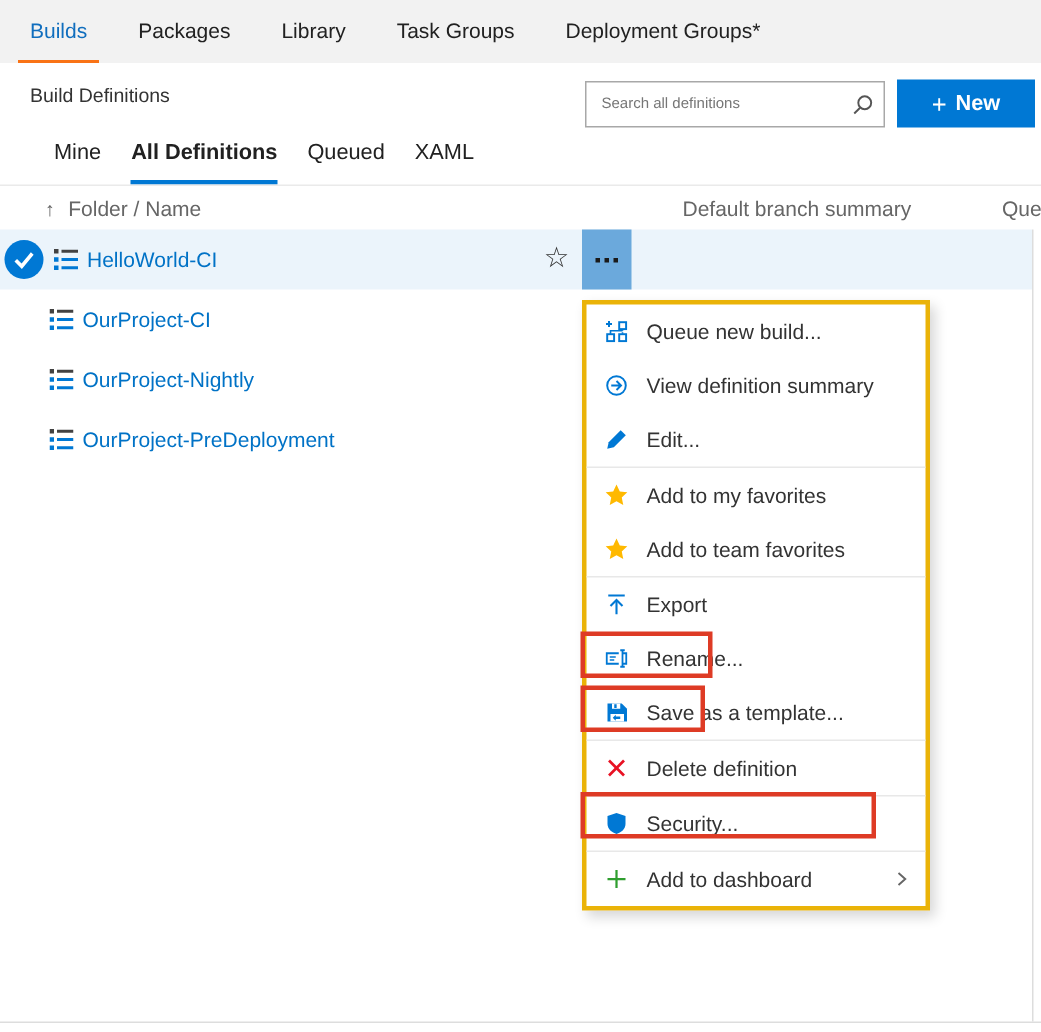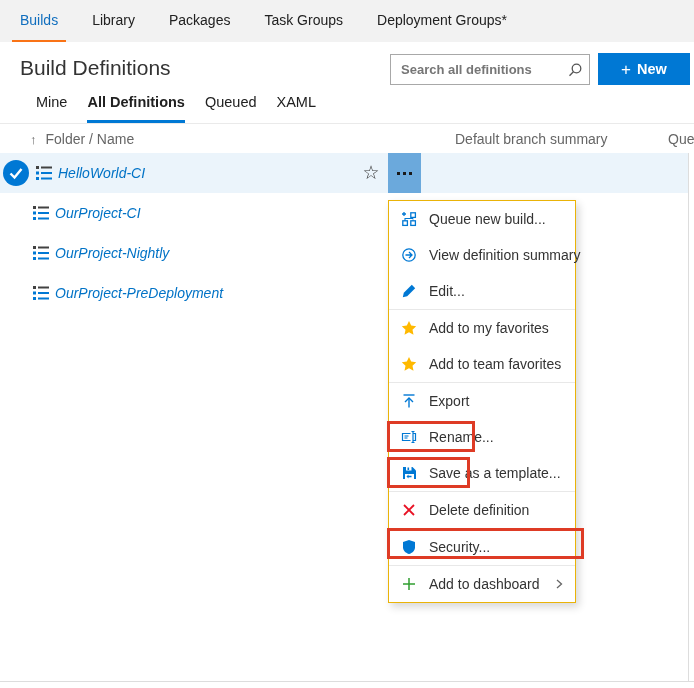--- a/index.html
+++ b/index.html
@@ -15,30 +15,30 @@
     background:#f2f2f2; display:flex; align-items:stretch; padding-left:12px;
   }
   .hub-item {
     font-size:14px; color:#212121; padding:0 8px; margin-right:18px;
     line-height:40px; height:42px; cursor:pointer; white-space:nowrap;
   }
   .hub-item.active { color:#106ebe; border-bottom:2px solid #f97316; }
 
   
   .page-title {
-    position:absolute; left:20px; top:56px; font-size:21px;
+    position:absolute; left:20px; top:56px; font-size:13px;
     font-weight:400; color:#333;
   }
   .search-box {
     position:absolute; left:390px; top:54px; width:200px; height:31px;
     border:1px solid #a8a8a8; background:#fff; display:flex; align-items:center;
   }
   .search-box input {
     flex:1; border:none; outline:none; font-family:inherit;
-    font-size:13px; color:#1d4ed8; padding-left:10px; min-width:0; background:transparent;font-weight:bold;
+    font-size:10px; color:#1d4ed8; padding-left:10px; min-width:0; background:transparent;
   }
   .search-box input::placeholder { color:#767676; opacity:1; }
   .search-glyph { width:28px; display:flex; justify-content:center; align-items:center; }
   .new-btn {
     position:absolute; left:598px; top:53px; width:92px; height:32px;
     background:#0078d4; color:#fff; border:none; font-family:inherit;
     font-size:14.5px; font-weight:600; cursor:pointer;
     display:flex; align-items:center; justify-content:center; gap:6px;
   }
   .new-btn .plus { font-weight:400; font-size:17px; line-height:1; }
@@ -67,38 +67,38 @@
   .def-row.selected { background:#ebf4fb; }
   .check-circle {
     position:absolute; left:3px; top:7px; width:26px; height:26px;
     border-radius:50%; background:#0078d4; display:flex; align-items:center;
     justify-content:center; cursor:pointer;
   }
   .def-icon { position:absolute; left:33px; top:12px; width:16px; height:16px; }
   .def-row.selected .def-icon { left:36px; }
   .def-name {
     position:absolute; left:55px; top:0; line-height:40px;
-    font-size:14px; color:#0072c6; cursor:pointer;font-style:italic;
+    font-size:14px; color:#0072c6; cursor:pointer;
   }
   .def-row.selected .def-name { left:58px; }
   .fav-star {
     position:absolute; left:358px; top:0; width:26px; text-align:center;
     line-height:40px; font-size:19px; color:#333; cursor:pointer;
   }
   .more-btn {
     position:absolute; left:388px; top:0; width:33px; height:40px;
     background:#6ba9dc; border:none; cursor:pointer;
     display:flex; align-items:center; justify-content:center; gap:3px;
   }
   .more-btn span { width:3px; height:3px; background:#1a1a1a; display:block; }
 
   
   .context-menu {
-    position:absolute; left:388px; top:200px; width:188px;
-    background:#fff; border:1px solid #eab308;
+    position:absolute; left:388px; top:200px; width:232px;
+    background:#fff; border:3px solid #eab308;
     box-shadow:3px 4px 8px rgba(0,0,0,.16);
   }
   .menu-item {
     display:flex; align-items:center; height:36px; padding-left:12px;
     font-size:14px; color:#333; cursor:pointer; white-space:nowrap;
   }
   .menu-icon { width:16px; height:16px; margin-right:12px; flex:none; }
   .menu-sep { height:1px; background:#e8e8e8; }
   .submenu-chevron { margin-left:auto; margin-right:8px; display:flex; }
 
@@ -114,22 +114,22 @@
   .edge-vline { position:absolute; left:688px; top:153px; width:1px; height:528px; background:#ddd; }
   .edge-hline { position:absolute; left:0; top:681px; width:694px; height:1px; background:#ddd; }
 </style>
 </head>
 <body>
 
 <div class="app">
 
   <nav class="hub-nav">
     <div class="hub-item active">Builds</div>
+    <div class="hub-item">Packages</div>
     <div class="hub-item">Library</div>
-    <div class="hub-item">Packages</div>
     <div class="hub-item">Task Groups</div>
     <div class="hub-item">Deployment Groups*</div>
   </nav>
 
   <h1 class="page-title">Build Definitions</h1>
 
   <div class="search-box">
     <input type="text" placeholder="Search all definitions" style="">
     <span class="search-glyph">
       <svg width="16" height="16" viewBox="0 0 16 16">

